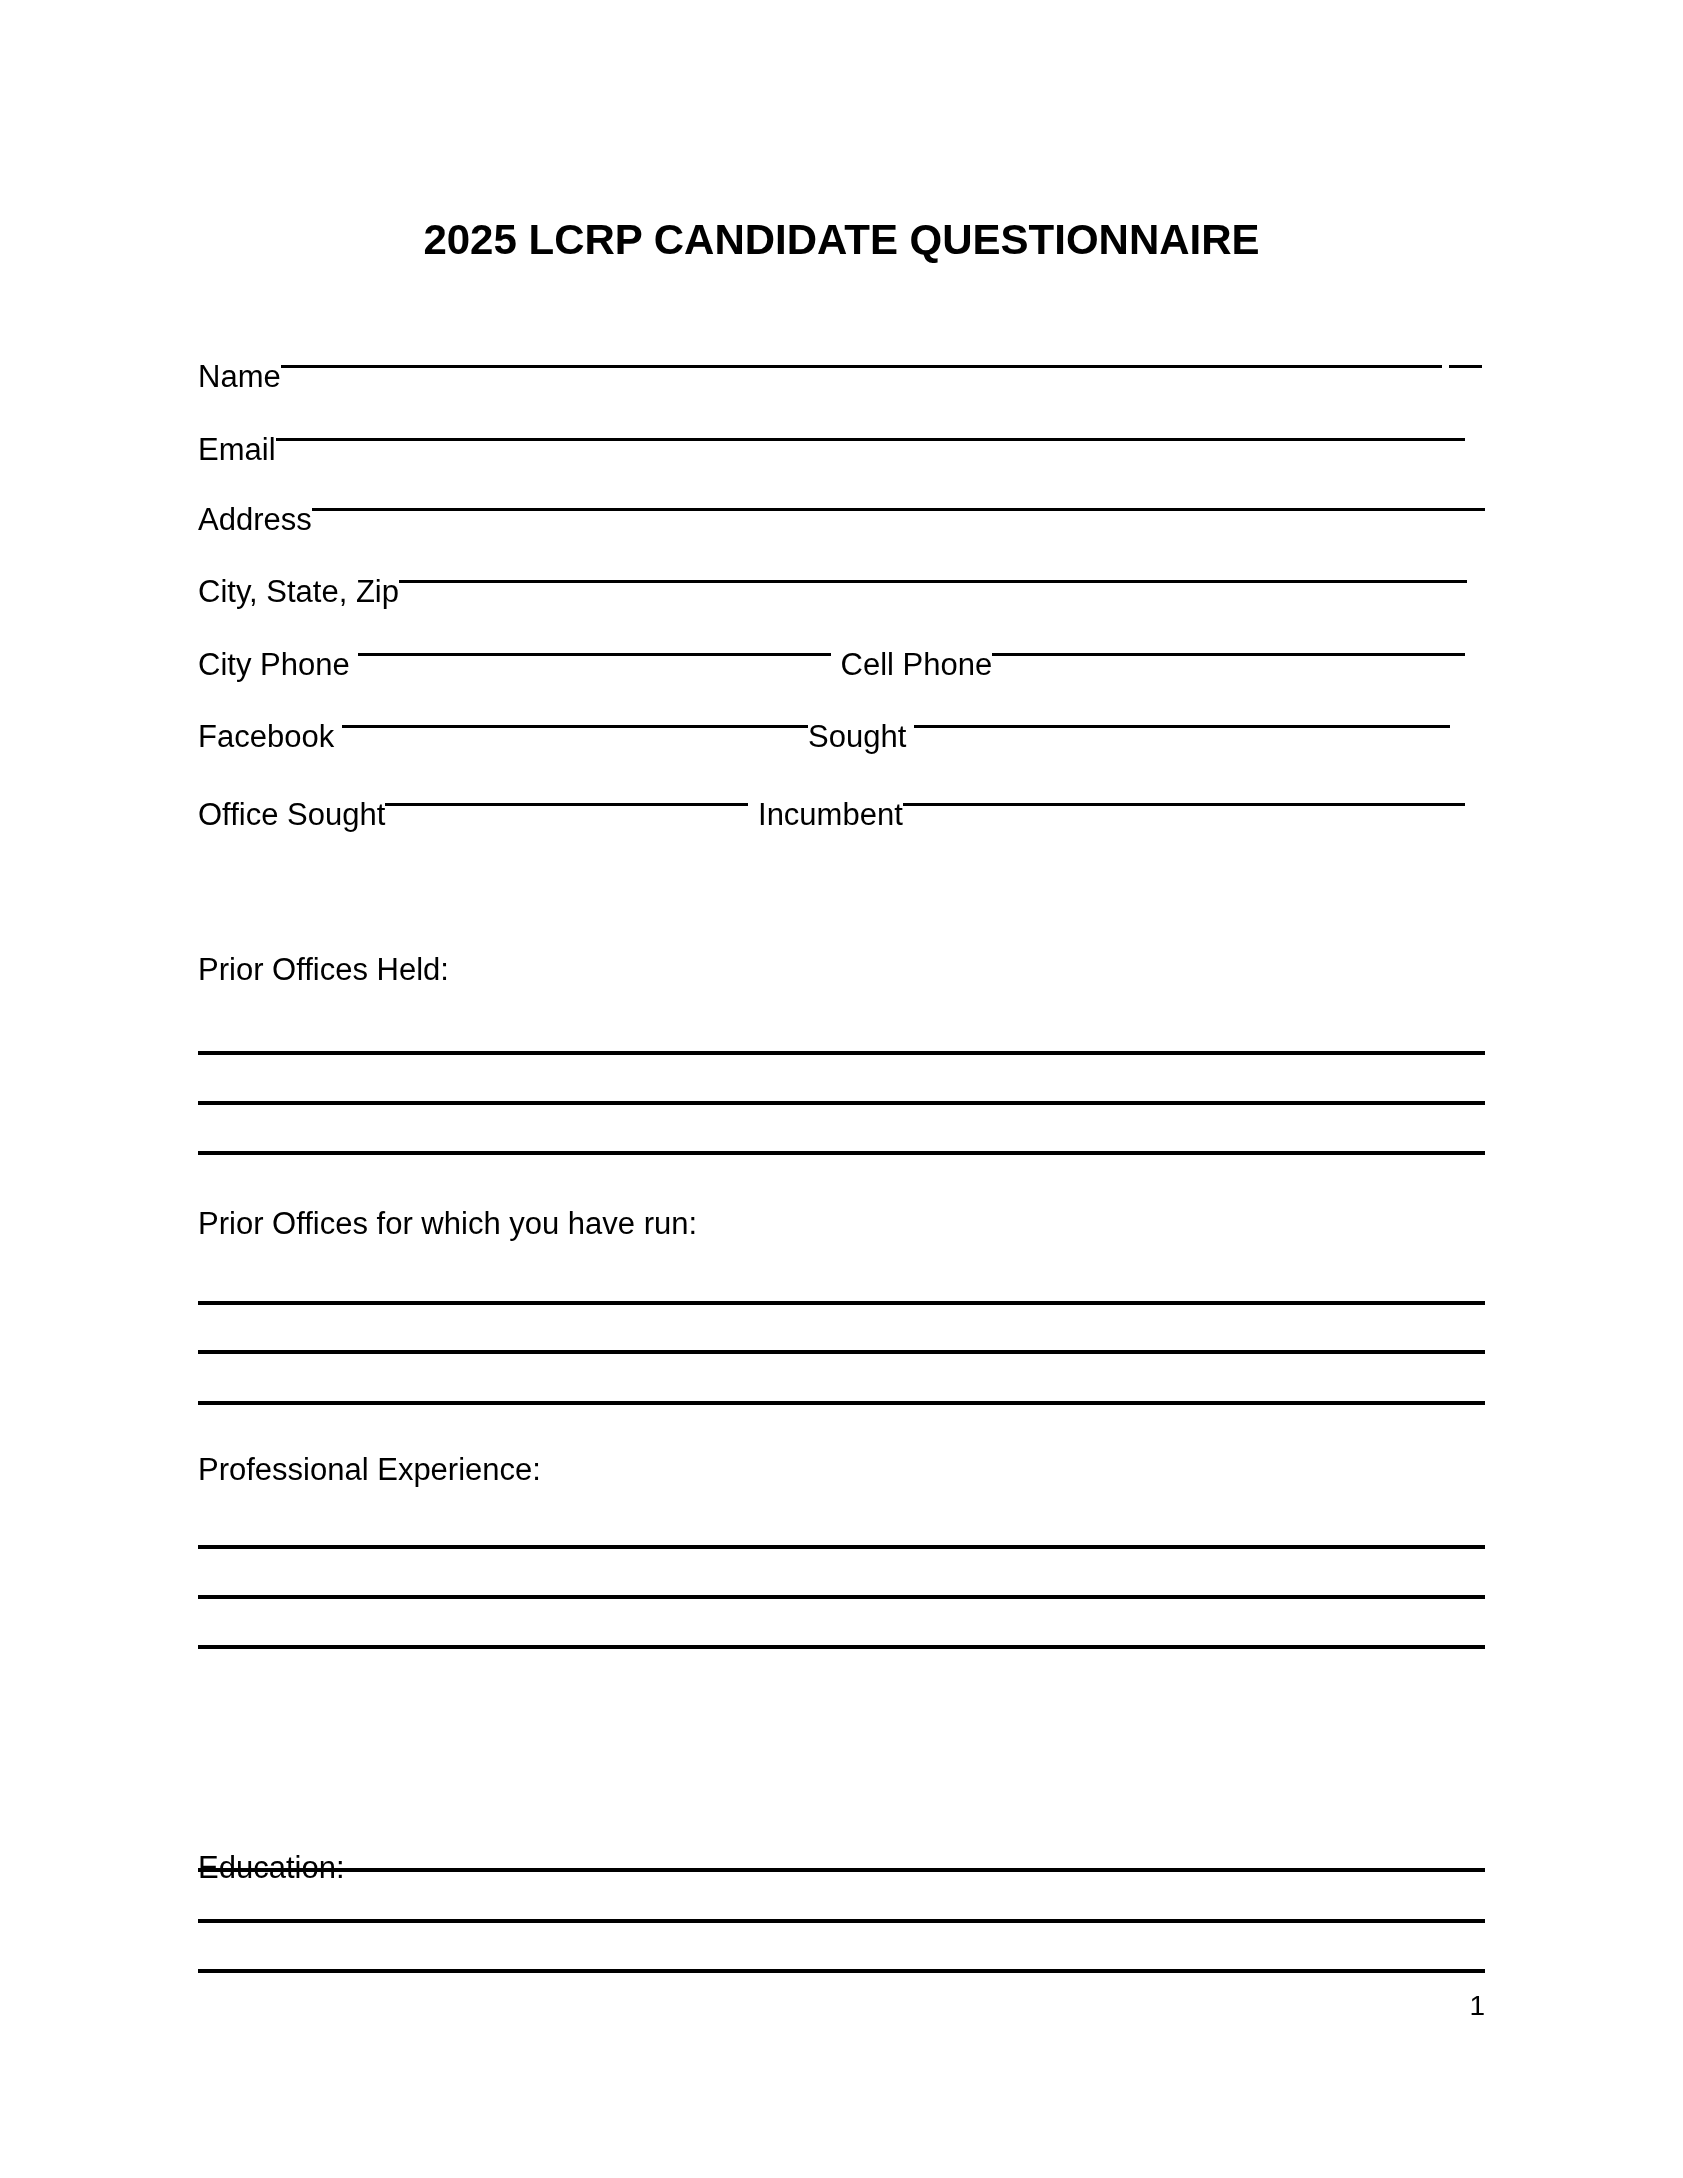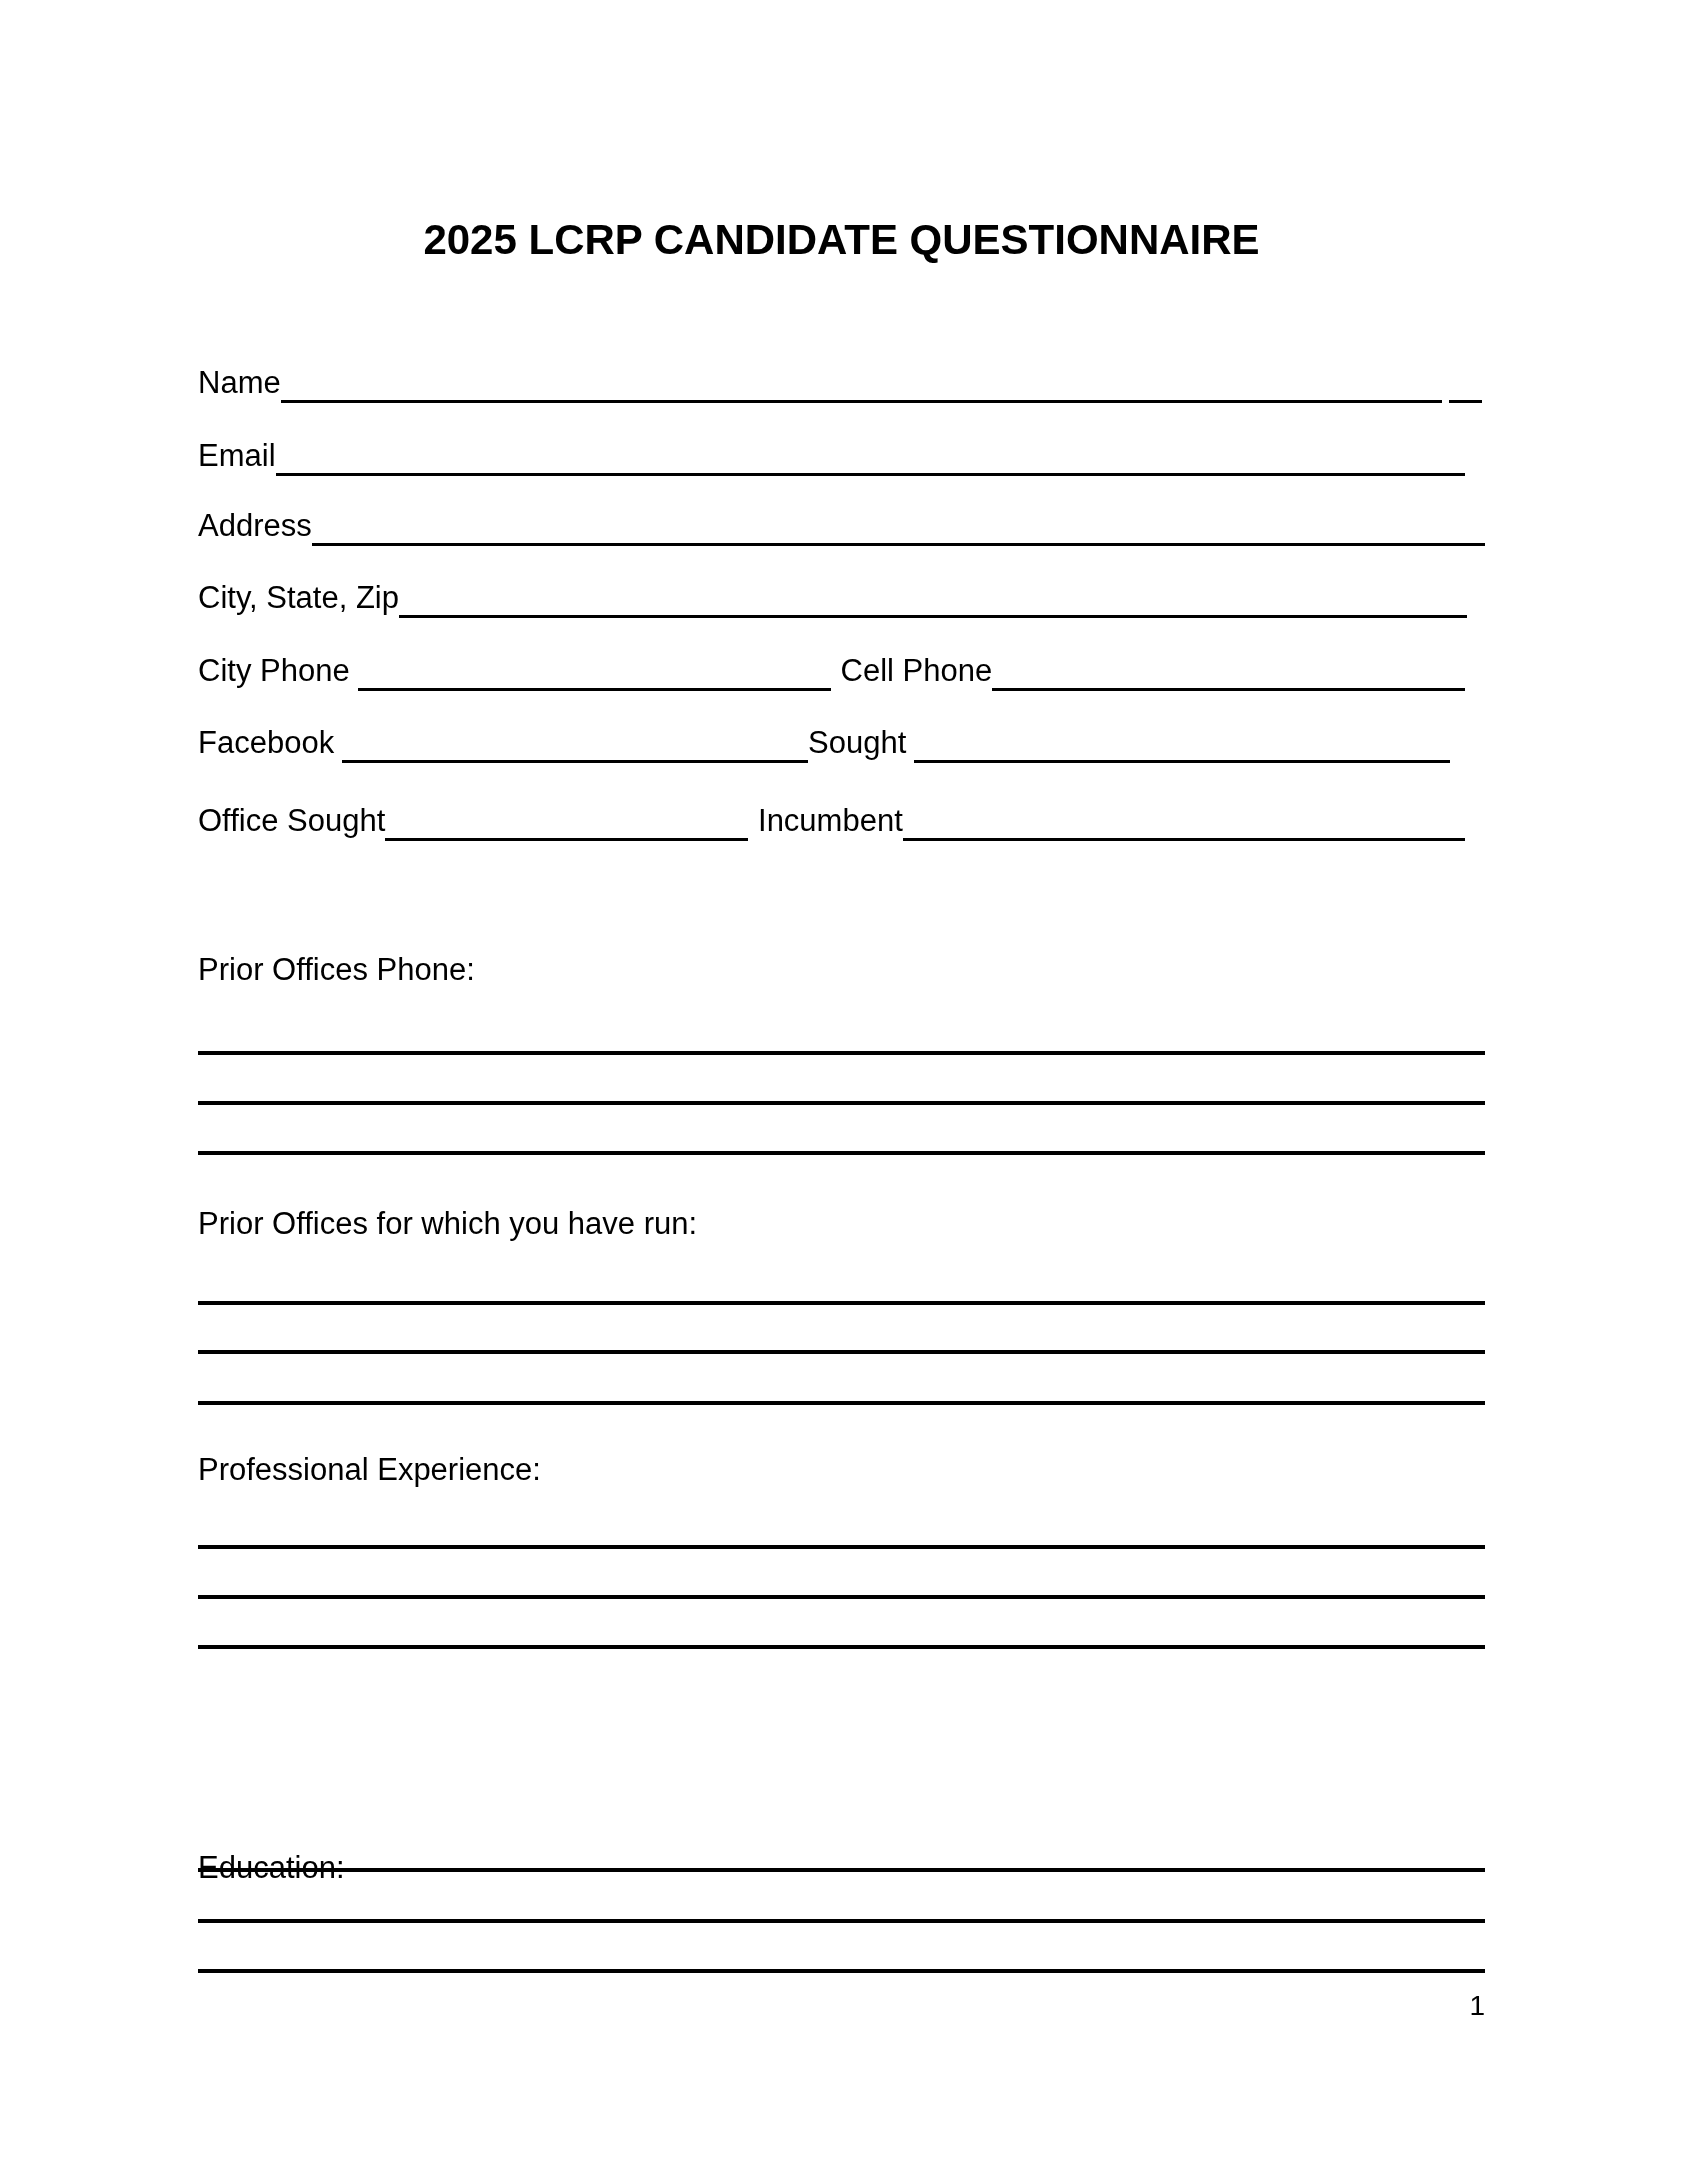--- a/index.html
+++ b/index.html
@@ -21,21 +21,21 @@
     font-size: 42px;
     font-weight: bold;
     letter-spacing: 0px;
     margin-top: 22px;
   }
   .row {
     position: absolute;
     left: 198px;
     height: 46px;
     display: flex;
-    align-items: flex-end;
+    align-items: flex-start;
   }
   .lbl {
     font-size: 31px;
     line-height: 40px;
     white-space: pre;
   }
   .line {
     border-bottom: 3px solid #000000;
     height: 8px;
   }
@@ -116,21 +116,21 @@
   </div>
 
   <div class="row" style="top:795px; width:1267px;">
     <span class="lbl">Office Sought</span>
     <span class="line grow"></span>
     <span class="sp10"></span>
     <span class="lbl">Incumbent</span>
     <span class="line g155"></span>
   </div>
 
-  <div class="heading" style="top:950px;">Prior Offices Phone:</div>
+  <div class="heading" style="top:950px;">Prior Offices Held:</div>
   <div class="wline" style="top:1051px;"></div>
   <div class="wline" style="top:1101px;"></div>
   <div class="wline" style="top:1151px;"></div>
 
   <div class="heading" style="top:1204px;">Prior Offices for which you have run:</div>
   <div class="wline" style="top:1301px;"></div>
   <div class="wline" style="top:1350px;"></div>
   <div class="wline" style="top:1401px;"></div>
 
   <div class="heading" style="top:1450px;">Professional Experience:</div>

